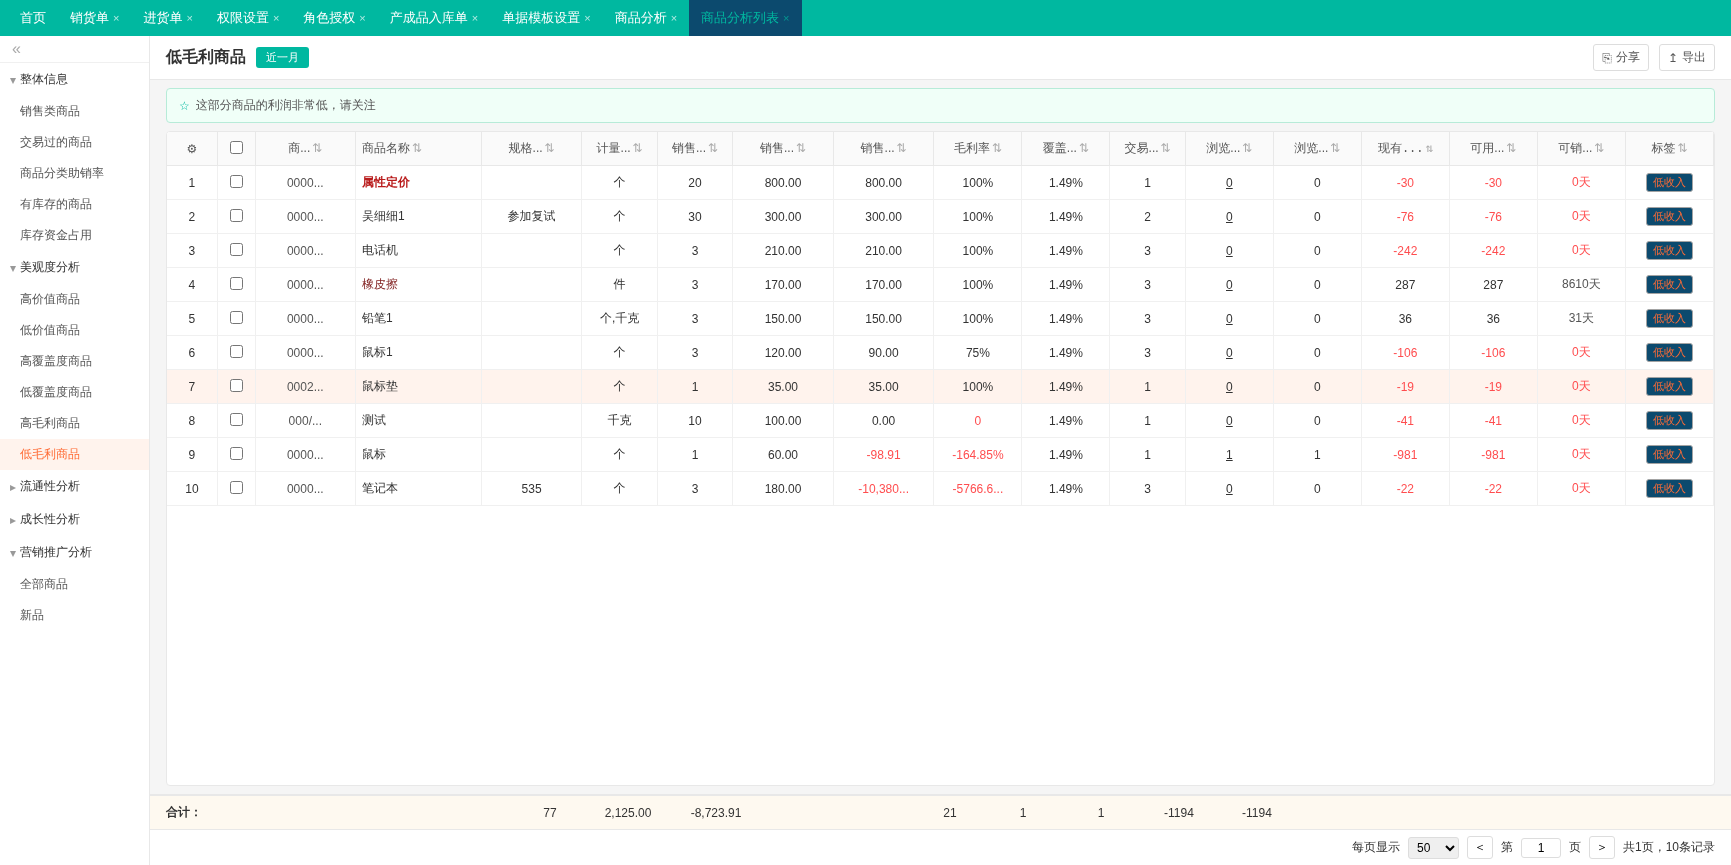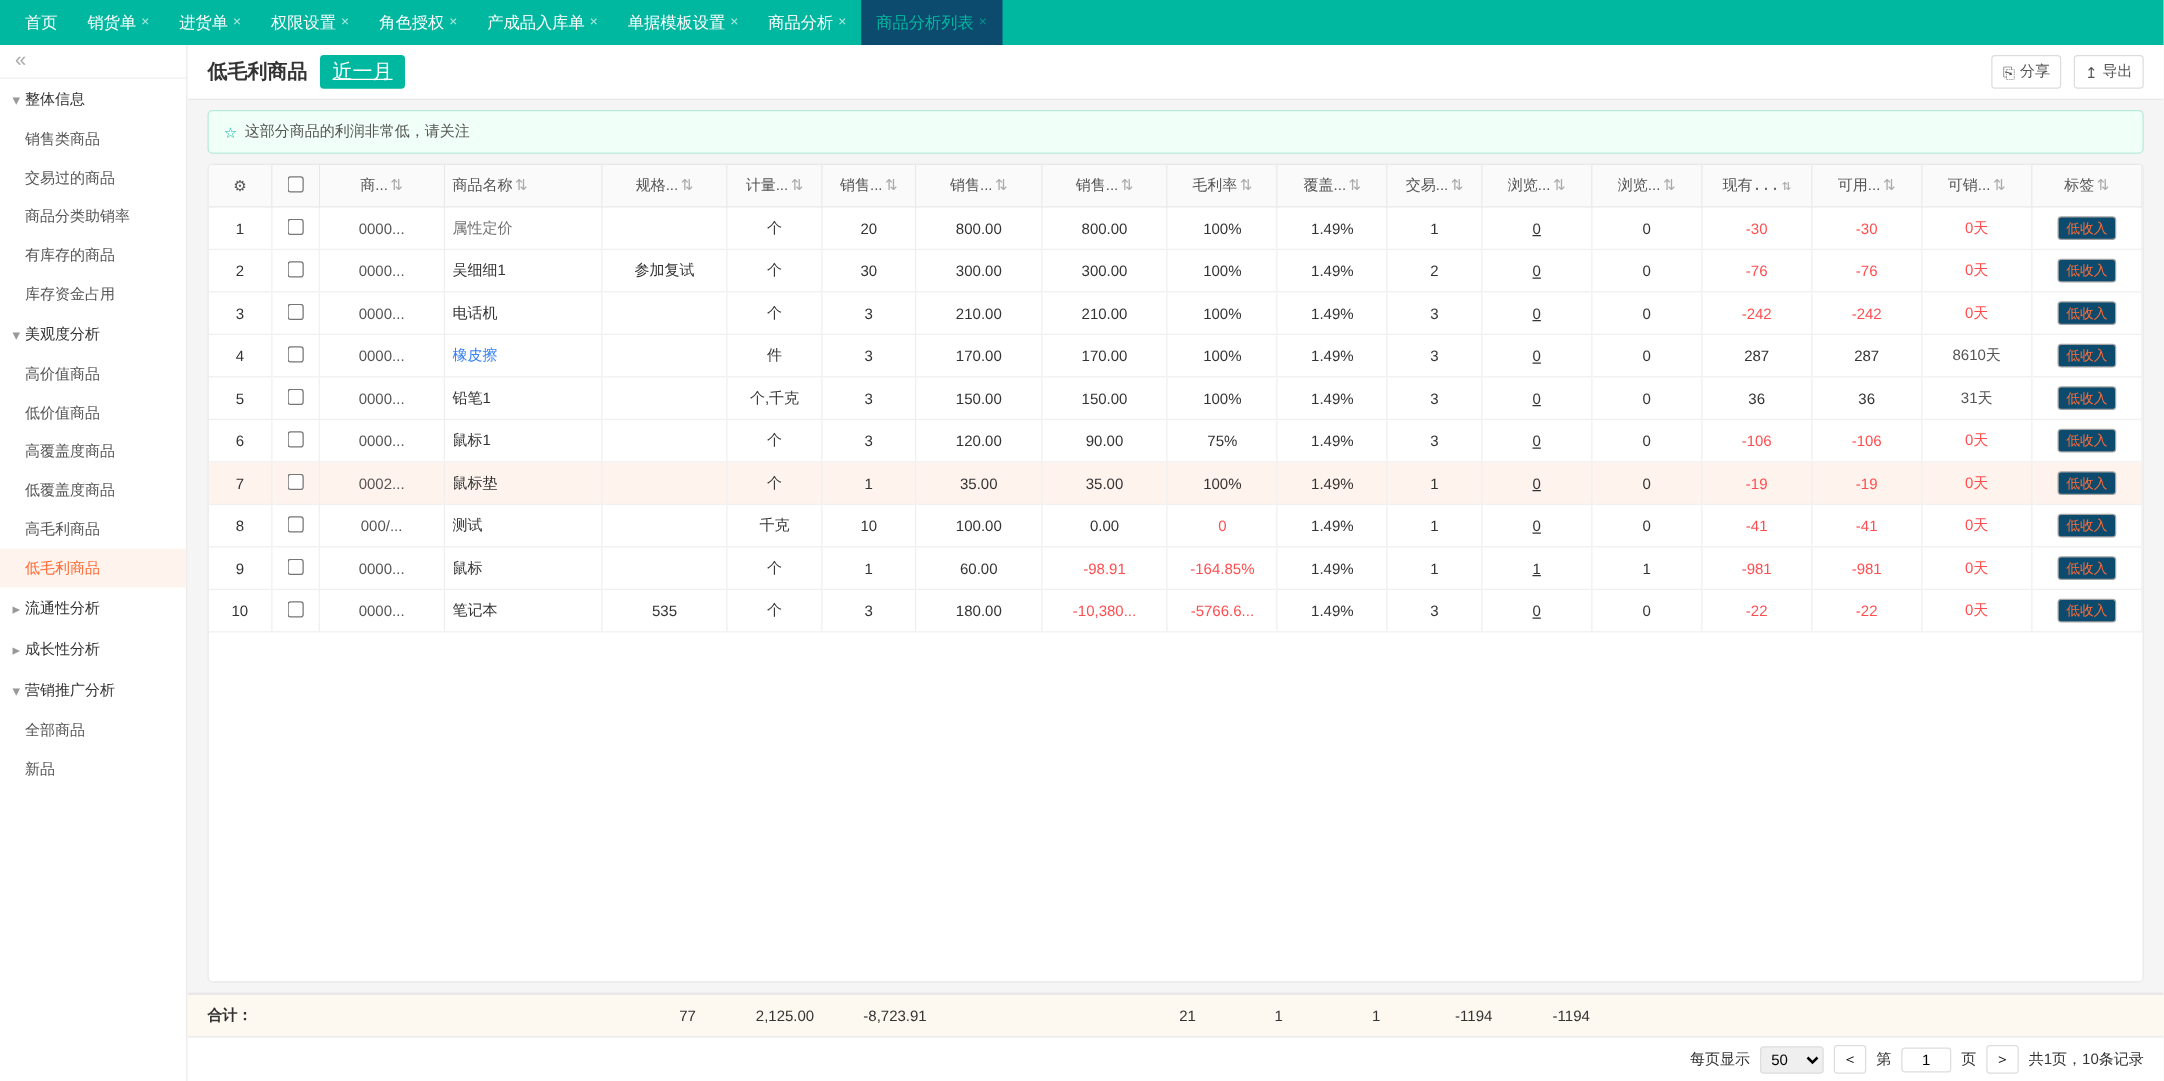--- a/index.html
+++ b/index.html
@@ -83,24 +83,23 @@
       font-weight: bold;
       color: #333;
       margin-right: 10px;
     }
     .date-btn {
       background: #00b8a0;
       color: #fff;
       border: none;
       padding: 3px 10px;
       border-radius: 3px;
-      font-size: 16px;
+      font-size: 11px;
       cursor: pointer;
       margin-right: 10px;
-      text-decoration: underline;
     }
     .search-box {
       display: flex;
       align-items: center;
       border: 1px solid #ddd;
       border-radius: 4px;
       padding: 3px 8px;
       flex: 1;
       max-width: 300px;
     }
@@ -445,21 +444,21 @@
             <th class="col-tag">
               <span>标签</span><span class="sort-indicator">⇅</span>
             </th>
           </tr>
         </thead>
         <tbody id="table-body">
         <tr>
       <td>1</td>
       <td><input type="checkbox" style=""></td>
       <td style="color:#555;">0000...</td>
-      <td style="text-align:left; color:#737373;">属性定价</td>
+      <td style="text-align:left; color:#b91c1c;font-weight:bold;">属性定价</td>
       <td></td>
       <td>个</td>
       <td>20</td>
       <td>800.00</td>
       <td style="">800.00</td>
       <td style="">100%</td>
       <td>1.49%</td>
       <td>1</td>
       <td><span class="underline-link">0</span></td>
       <td>0</td>
@@ -505,21 +504,21 @@
       <td>0</td>
       <td style="color:#ff4d4f;">-242</td>
       <td style="color:#ff4d4f;">-242</td>
       <td style="color:#ff4d4f;">0天</td>
       <td><span class="tag-badge tag-low-income">低收入</span></td>
     </tr>
             <tr>
       <td>4</td>
       <td><input type="checkbox" style=""></td>
       <td style="color:#555;">0000...</td>
-      <td style="text-align:left; color:#3b82f6;">橡皮擦</td>
+      <td style="text-align:left; color:#7f1d1d;">橡皮擦</td>
       <td></td>
       <td>件</td>
       <td>3</td>
       <td>170.00</td>
       <td style="">170.00</td>
       <td style="">100%</td>
       <td>1.49%</td>
       <td>3</td>
       <td><span class="underline-link">0</span></td>
       <td>0</td>

